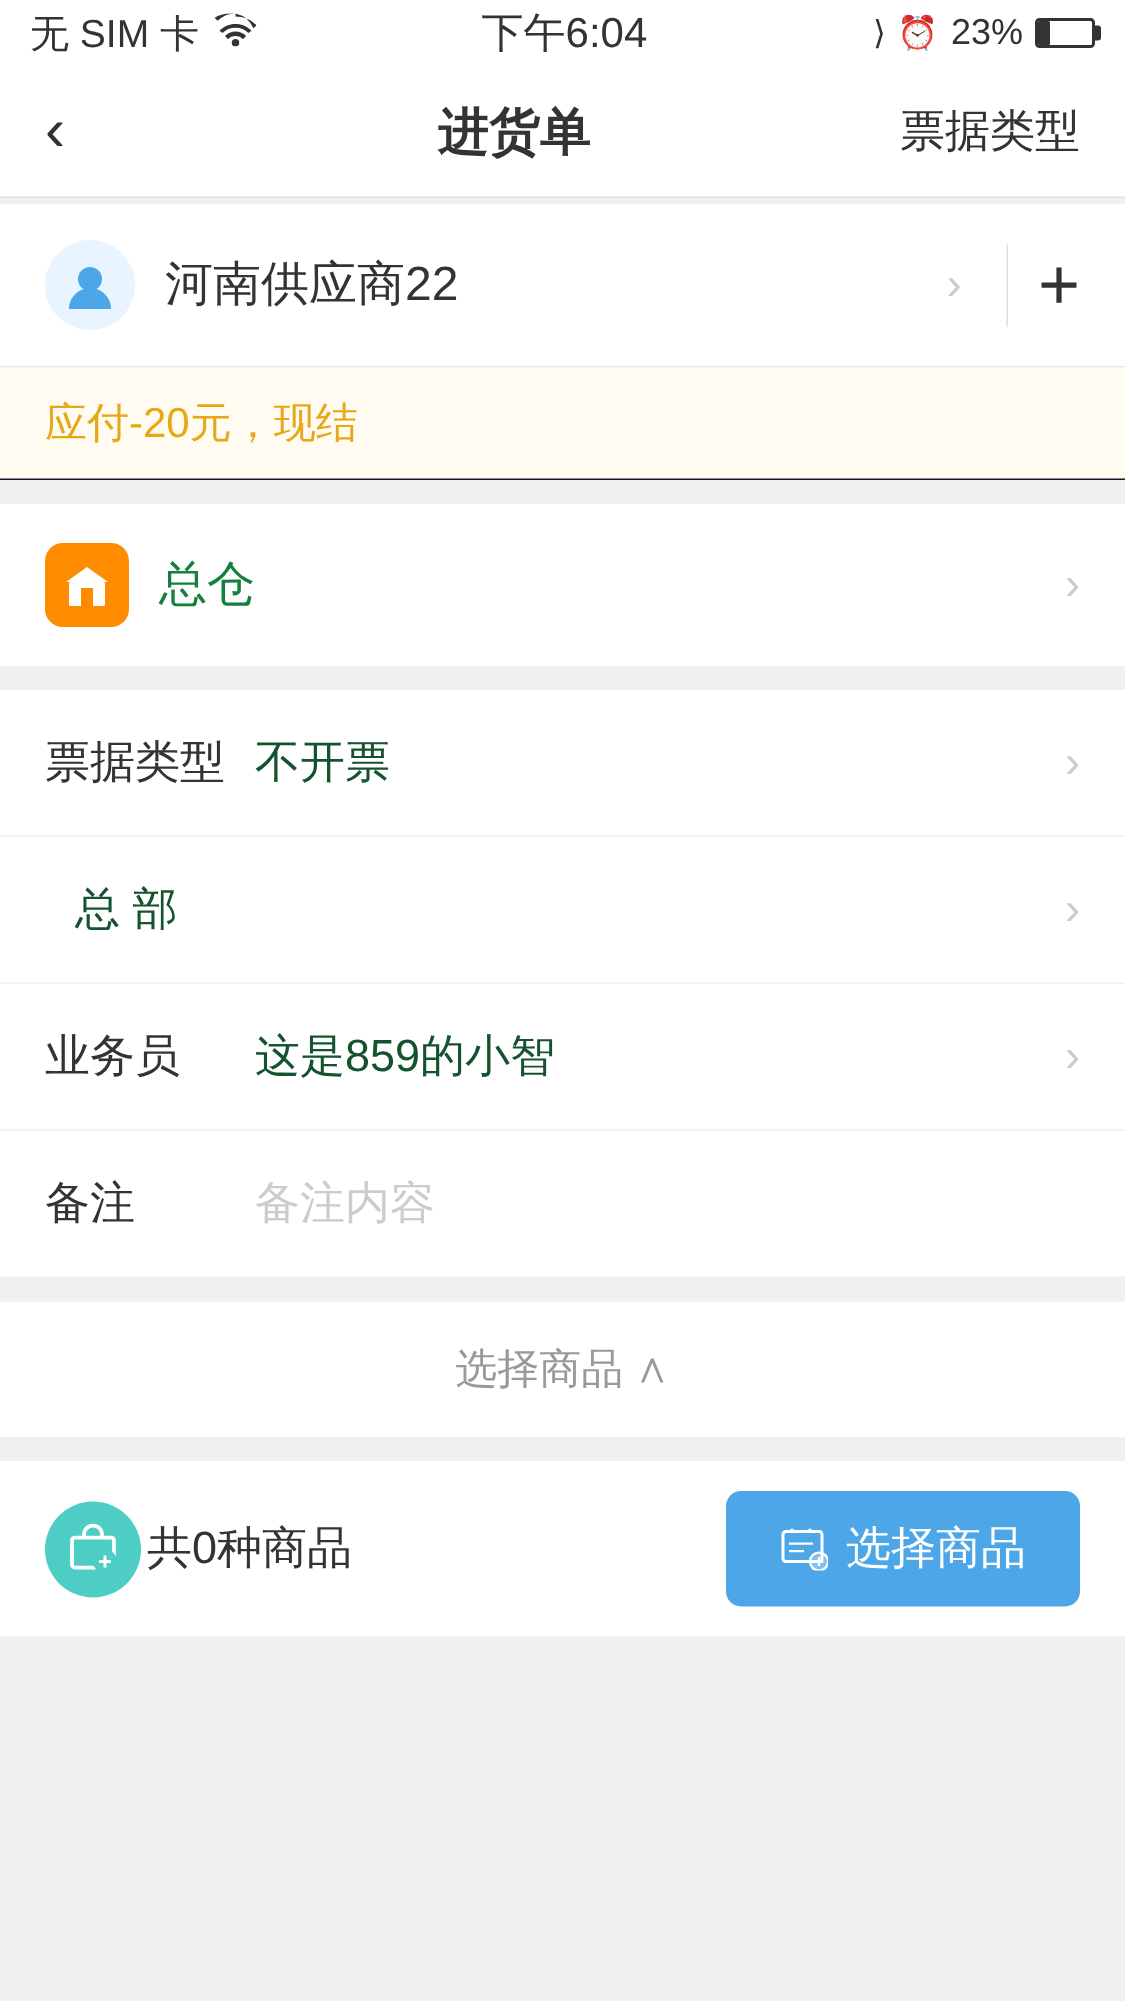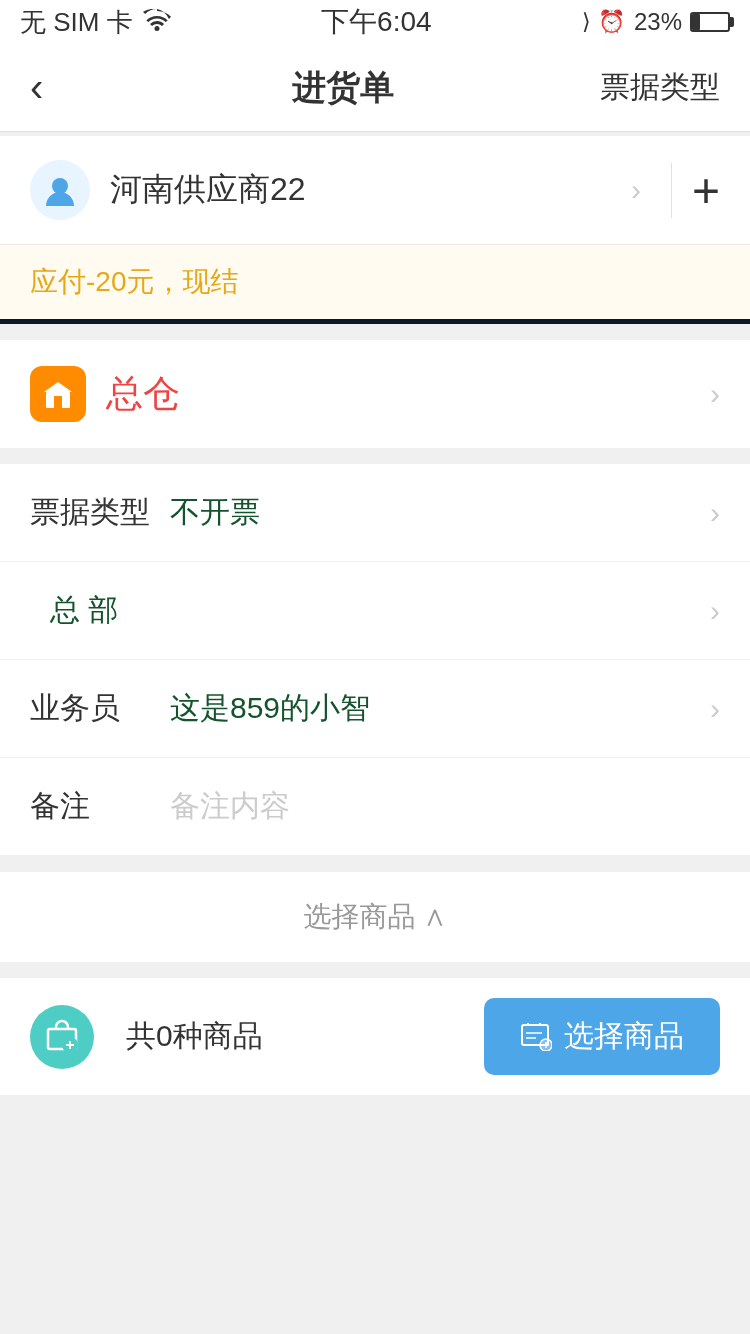--- a/index.html
+++ b/index.html
@@ -111,21 +111,21 @@
       padding-left: 20px;
       border-left: 1px solid #e0e0e0;
     }
 
     
     .notice-banner {
       background: #fffbf0;
       padding: 18px 30px;
       font-size: 28px;
       color: #e6a817;
-      border-bottom: 5px solid #0f172a;
+      border-bottom: 1px solid #0f172a;
     }
 
     
     .warehouse-row {
       display: flex;
       align-items: center;
       padding: 26px 30px;
       background: #fff;
     }
     .warehouse-icon {
@@ -134,22 +134,22 @@
       border-radius: 12px;
       background: #ff8c00;
       display: flex;
       align-items: center;
       justify-content: center;
       margin-right: 20px;
     }
     .warehouse-icon svg { fill: #fff; }
     .warehouse-name {
       flex: 1;
-      font-size: 37px;
-      color: #ef4444;
+      font-size: 32px;
+      color: #15803d;
     }
     .chevron-right-sm {
       color: #ccc;
       font-size: 30px;
     }
 
     
     .form-section {
       background: #fff;
       margin-bottom: 16px;
@@ -197,21 +197,21 @@
       font-size: 28px;
       gap: 8px;
     }
 
     
     .bottom-bar {
       background: #fff;
       display: flex;
       align-items: center;
       padding: 20px 30px;
-      gap: 32px;
+      gap: 4px;
     }
     .product-icon-wrap {
       width: 64px;
       height: 64px;
       border-radius: 50%;
       background: #4ecdc4;
       display: flex;
       align-items: center;
       justify-content: center;
       flex-shrink: 0;

